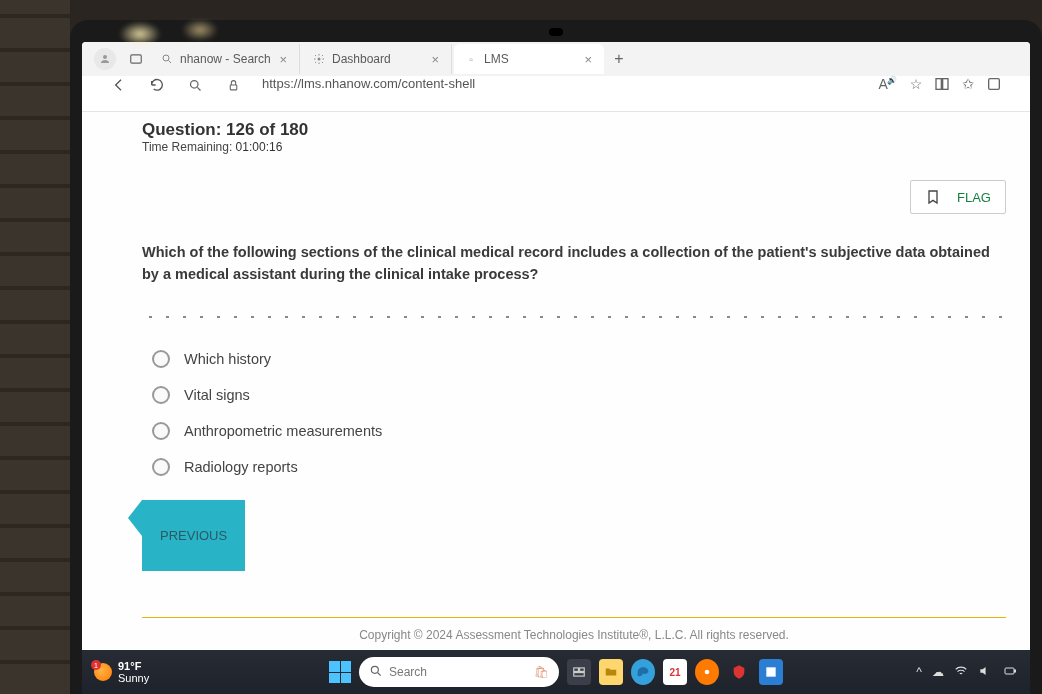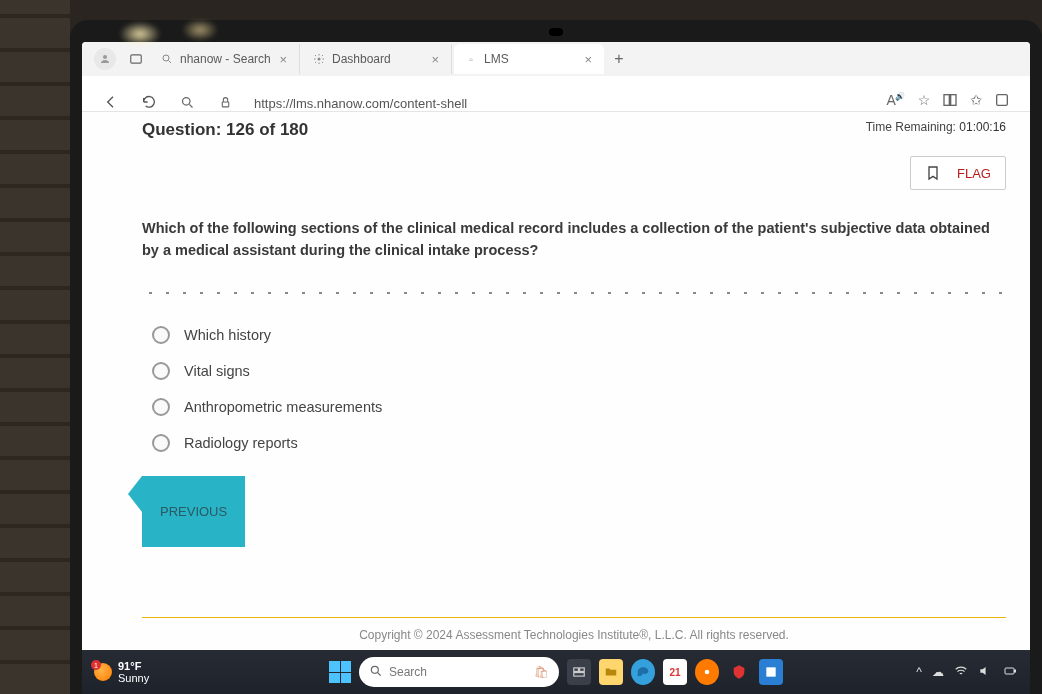--- a/index.html
+++ b/index.html
@@ -52,46 +52,46 @@
     min-width: 150px;
     position: relative;
     gap: 6px;
   }
   .tab.active { background: #fff; border-radius: 6px 6px 0 0; border-right: none; }
   .tab-close { margin-left: auto; font-size: 13px; color: #888; padding: 0 2px; }
   .tab-favicon { width:14px;height:14px;display:flex;align-items:center;justify-content:center;font-size:10px;color:#888; }
   .new-tab { width: 26px; display:flex;align-items:center;justify-content:center;font-size:16px;color:#666; }
   
   .addr-bar {
-    display: flex; align-items: flex-end;
+    display: flex; align-items: flex-start;
     height: 36px; background: #fff;
     border-bottom: 1px solid #e5e5e5;
-    padding: 0 20px; gap: 20px;
+    padding: 0 28px; gap: 20px;
     font-size: 13px; color: #555;
   }
   .addr-icon { width:18px;height:18px;display:flex;align-items:center;justify-content:center;color:#666; }
   .addr-url { flex: 1; color: #555; }
   .addr-right { display:flex;gap:12px;color:#666;font-size:14px; }
   
   
   .page {
     flex: 1; background: #fefefe; padding: 8px 24px 0 60px;
     display: flex; flex-direction: column;
     position: relative;
   }
-  .top-row { display: flex; justify-content: space-between; align-items: flex-start; }
+  .top-row { display: flex; justify-content: space-between; align-items: flex-start; flex-direction: column; }
   .q-counter { font-size: 17px; font-weight: 600; color: #333; }
   .time-rem { font-size: 12px; color: #444; }
   .time-rem .val { color: #333; }
   
   .flag-btn {
-    margin-top: 16px; align-self: flex-end;
+    margin-top: 26px; align-self: flex-end;
     border: 1px solid #ccc; padding: 8px 14px;
     display:flex;align-items:center;gap:16px;
-    font-size: 13px; color: #b91c1c; background:#fff;
+    font-size: 13px; color: #15803d; background:#fff;
     border-radius: 2px;
   }
   .flag-btn svg { width:16px;height:16px; }
   
   .question-text {
     margin-top: 28px; font-size: 14.5px; font-weight: 600; color: #3a3a3a;
     line-height: 1.5; padding-right: 10px;
   }
   
   .dots {

